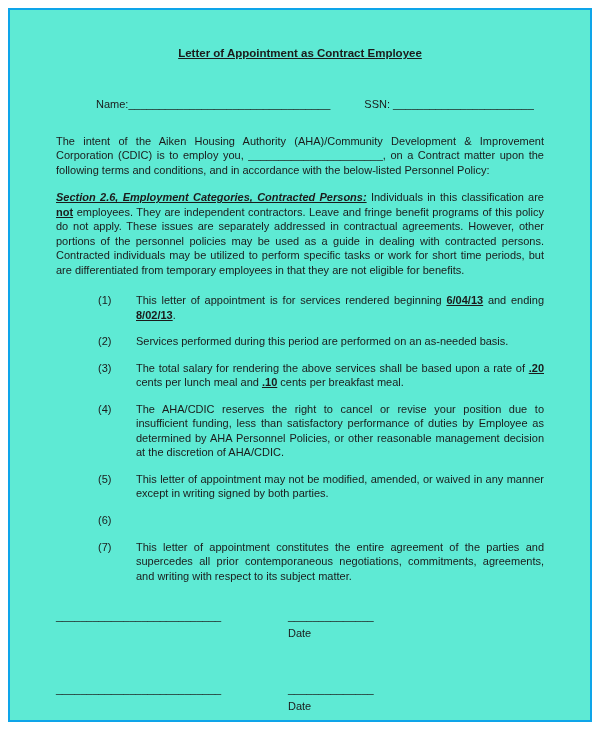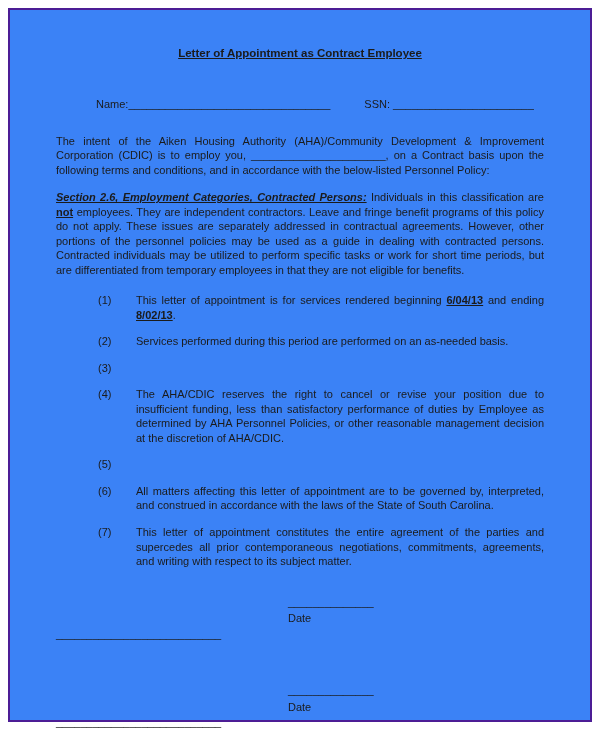--- a/index.html
+++ b/index.html
@@ -10,23 +10,23 @@
     height: 730px;
     font-family: "Liberation Sans", "DejaVu Sans", sans-serif;
     color: #1b1b1b;
   }
   .page {
     position: absolute;
     left: 8px;
     top: 8px;
     right: 8px;
     bottom: 8px;
-    border: 2px solid #4c1d95;
+    border: 2px solid #0ea5e9;
     box-sizing: border-box;
-    background: #3b82f6;
+    background: #5eead4;
   }
   .content {
     padding: 36px 46px 0 46px;
     font-size: 11px;
     line-height: 1.32;
   }
   .title {
     text-align: center;
     font-weight: bold;
     text-decoration: underline;
@@ -57,66 +57,67 @@
   }
   .item .itext {
     flex: 1;
     text-align: justify;
   }
   .sig-area { margin-top: 26px; }
   .sig-row {
     display: flex;
     margin-bottom: 42px;
   }
-  .sig-col { width: 232px; margin-top: 32px; }
+  .sig-col { width: 232px; }
   .sig-line { letter-spacing: 0; }
   .sig-label { margin-top: 2px; }
 </style>
 </head>
 <body>
 
 <div class="page">
   <div class="content">
 
     <h1 class="title">Letter of Appointment as Contract Employee</h1>
 
     <div class="fields-row">
       <span>Name:</span><span>_________________________________</span><span class="ssn-group"><span>SSN:</span> <span>_______________________</span></span>
     </div>
 
-    <p class="para"><span>The intent of the Aiken Housing Authority (AHA)/Community Development &amp; Improvement Corporation (CDIC) is to employ you, </span><span>______________________</span><span>, on a Contract basis upon the following terms and conditions, and in accordance with the below-listed Personnel Policy:</span></p>
+    <p class="para"><span>The intent of the Aiken Housing Authority (AHA)/Community Development &amp; Improvement Corporation (CDIC) is to employ you, </span><span>______________________</span><span>, on a Contract matter upon the following terms and conditions, and in accordance with the below-listed Personnel Policy:</span></p>
 
     <p class="para section-para"><span class="b u i">Section 2.6, Employment Categories, Contracted Persons:</span><span>  Individuals in this classification are </span><span class="b u">not</span><span> employees.  They are independent contractors. Leave and fringe benefit programs of this policy do not apply.  These issues are separately addressed in contractual agreements.  However, other portions of the personnel policies may be used as a guide in dealing with contracted persons. Contracted individuals may be utilized to perform specific tasks or work for short time periods, but are differentiated from temporary employees in that they are not eligible for benefits.</span></p>
 
     <div class="item">
       <span class="num">(1)</span>
       <span class="itext"><span>This letter of appointment is for services rendered beginning </span><span class="b u">6/04/13</span><span> and ending </span><span class="b u">8/02/13</span><span>.</span></span>
     </div>
 
     <div class="item">
       <span class="num">(2)</span>
       <span class="itext"><span>Services performed during this period are performed on an as-needed basis.</span></span>
     </div>
 
     <div class="item">
       <span class="num">(3)</span>
+      <span class="itext"><span>The total salary for rendering the above services shall be based upon a rate of </span><span class="b u">.20</span><span> cents per lunch meal and </span><span class="b u">.10</span><span> cents per breakfast meal.</span></span>
     </div>
 
     <div class="item">
       <span class="num">(4)</span>
       <span class="itext"><span>The AHA/CDIC reserves the right to cancel or revise your position due to insufficient funding, less than satisfactory performance of duties by Employee as determined by AHA Personnel Policies, or other reasonable management decision at the discretion of AHA/CDIC.</span></span>
     </div>
 
     <div class="item">
       <span class="num">(5)</span>
+      <span class="itext"><span>This letter of appointment may not be modified, amended, or waived in any manner except in writing signed by both parties.</span></span>
     </div>
 
     <div class="item">
       <span class="num">(6)</span>
-      <span class="itext"><span>All matters affecting this letter of appointment are to be governed by, interpreted, and construed in accordance with the laws of the State of South Carolina.</span></span>
     </div>
 
     <div class="item">
       <span class="num">(7)</span>
       <span class="itext"><span>This letter of appointment constitutes the entire agreement of the parties and supercedes all prior contemporaneous negotiations, commitments, agreements, and writing with respect to its subject matter.</span></span>
     </div>
 
     <div class="sig-area">
 
       <div class="sig-row">

